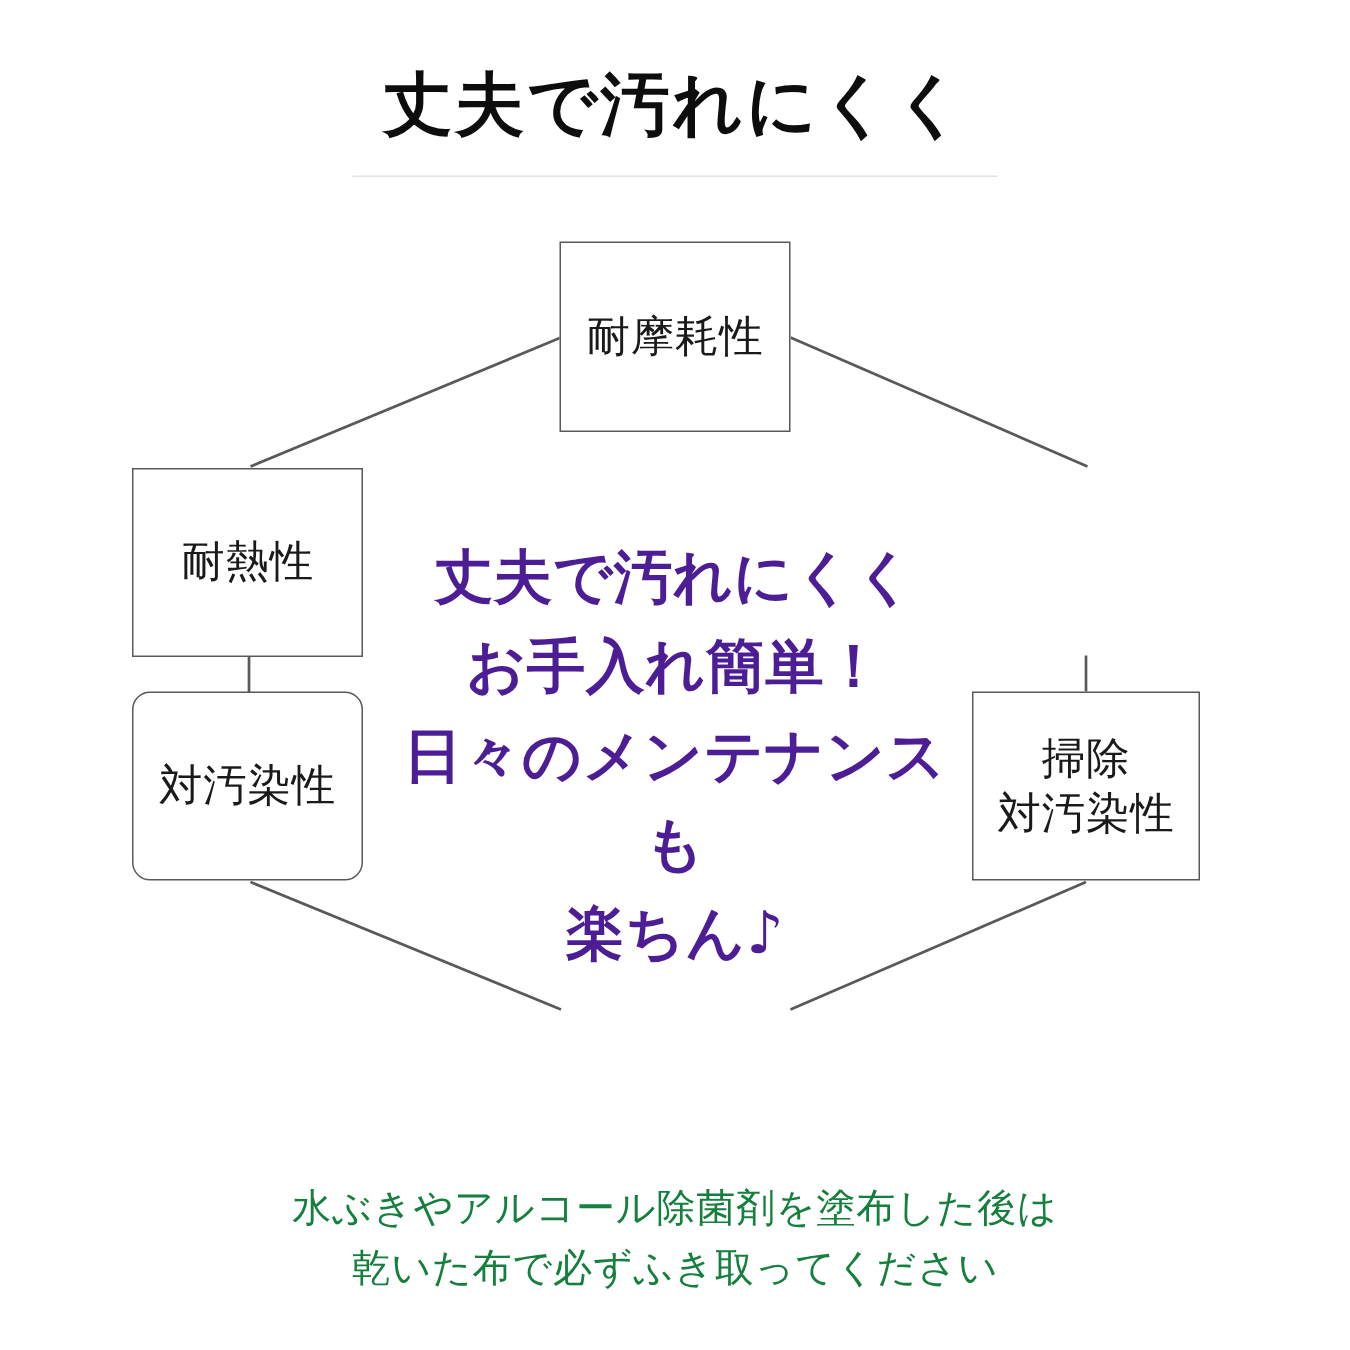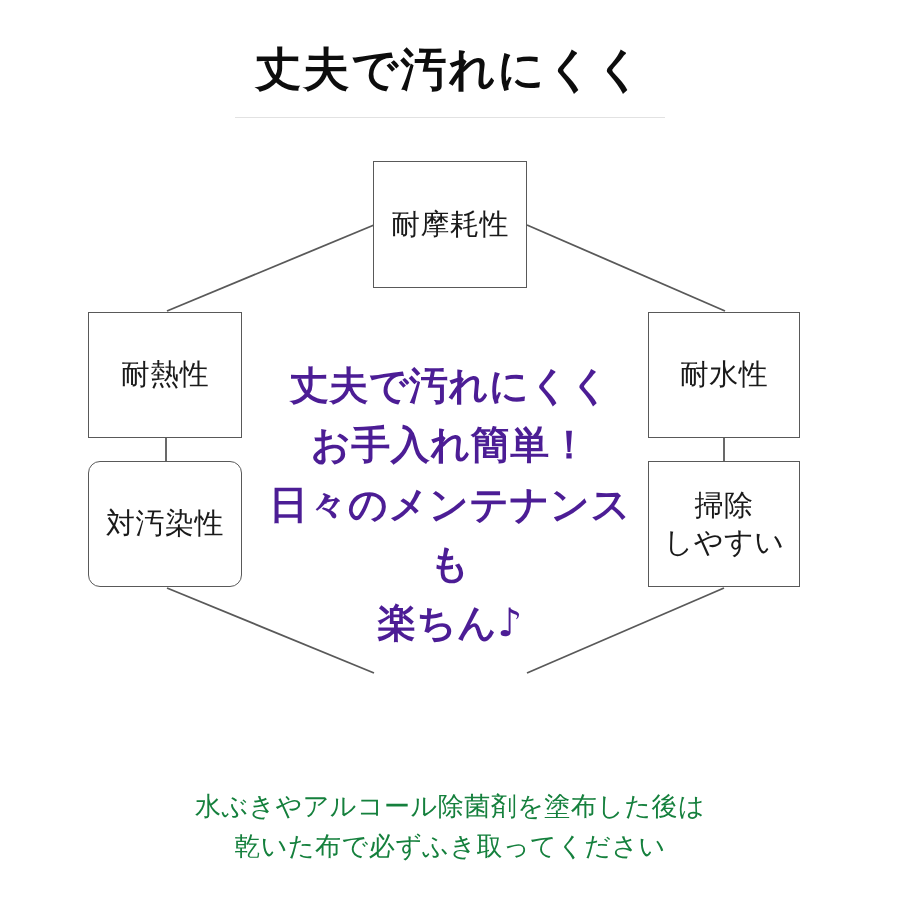--- a/index.html
+++ b/index.html
@@ -145,27 +145,24 @@
     </div>
 
     <div class="node node-left-1">
       <span class="node-label">耐熱性</span>
     </div>
 
     <div class="node node-left-2">
       <span class="node-label">対汚染性</span>
     </div>
 
-    <div class="node node-right-1">
-      <span class="node-label">耐水性</span>
-    </div>
 
     <div class="node node-right-2">
       <span class="node-label">掃除
-しやすい</span>
+対汚染性</span>
     </div>
 
 
     <div class="center-copy">丈夫で汚れにくく
 お手入れ簡単！
 日々のメンテナンスも
 楽ちん♪</div>
 
   </div>
 

